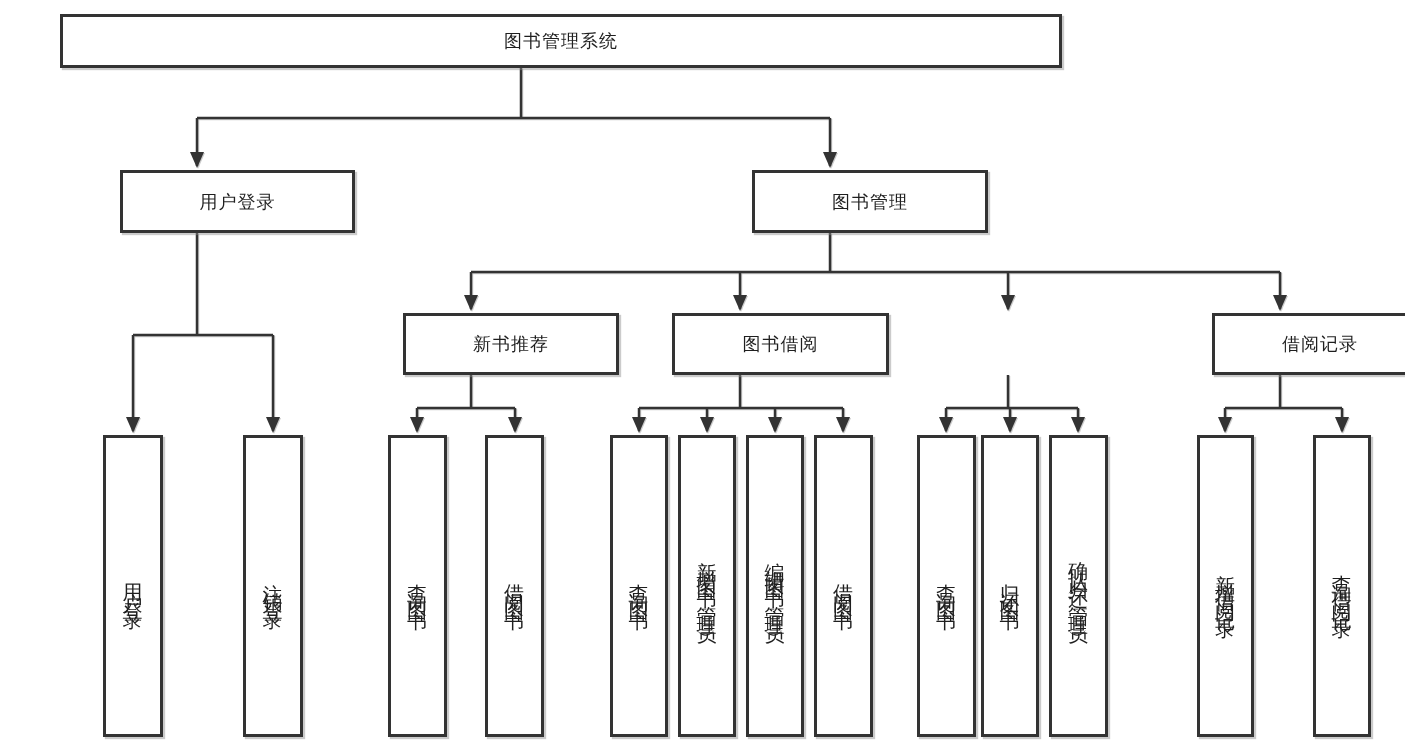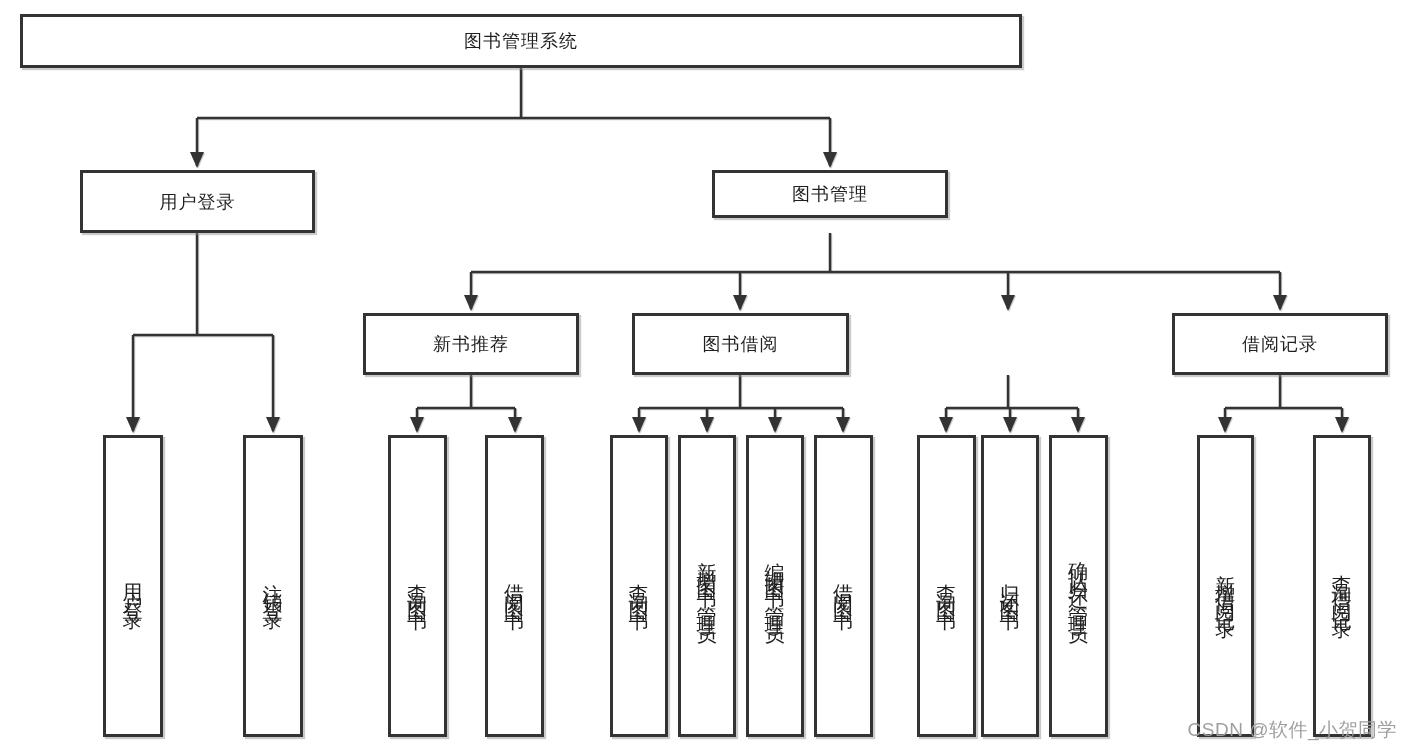--- a/index.html
+++ b/index.html
@@ -28,20 +28,21 @@
     color: #1f1f1f;
     display: flex;
     align-items: center;
     justify-content: center;
     box-shadow: 2px 2px 1px rgba(140,140,140,0.45);
   }
   .h-box {
     font-size: 18px;
     letter-spacing: 1px;
     white-space: nowrap;
+    margin-left: 40px;
   }
   .v-box {
     writing-mode: vertical-rl;
     font-size: 20px;
     letter-spacing: 9px;
     line-height: 1;
   }
   #watermark {
     position: absolute;
     right: 8px;
@@ -96,21 +97,21 @@
 
       <path d="M1280,375 V408 M1225,408 H1342"></path>
       <line x1="1225" y1="408" x2="1225" y2="431" marker-end="url(#arrow)"></line>
       <line x1="1342" y1="408" x2="1342" y2="431" marker-end="url(#arrow)"></line>
     </g>
   </svg>
 
   <div class="box h-box" style="left:20px; top:14px; width:1002px; height:54px;">图书管理系统</div>
 
   <div class="box h-box" style="left:80px; top:170px; width:235px; height:63px;">用户登录</div>
-  <div class="box h-box" style="left:712px; top:170px; width:236px; height:48px;">图书管理</div>
+  <div class="box h-box" style="left:712px; top:170px; width:236px; height:63px;">图书管理</div>
 
   <div class="box h-box" style="left:632px; top:313px; width:217px; height:62px;">图书借阅</div>
   <div class="box h-box" style="left:363px; top:313px; width:216px; height:62px;">新书推荐</div>
   <div class="box h-box" style="left:1172px; top:313px; width:216px; height:62px;">借阅记录</div>
 
   <div class="box v-box" style="left:103px; top:435px; width:60px; height:302px;">用户登录</div>
   <div class="box v-box" style="left:243px; top:435px; width:60px; height:302px;">注销登录</div>
 
   <div class="box v-box" style="left:388px; top:435px; width:59px; height:302px;">查询图书</div>
   <div class="box v-box" style="left:485px; top:435px; width:59px; height:302px;">借阅图书</div>
@@ -120,15 +121,14 @@
   <div class="box v-box" style="left:746px; top:435px; width:58px; height:302px;">编辑图书（管理员）</div>
   <div class="box v-box" style="left:814px; top:435px; width:59px; height:302px;">借阅图书</div>
 
   <div class="box v-box" style="left:917px; top:435px; width:59px; height:302px;">查询图书</div>
   <div class="box v-box" style="left:981px; top:435px; width:58px; height:302px;">归还图书</div>
   <div class="box v-box" style="left:1049px; top:435px; width:59px; height:302px;">确认归还（管理员）</div>
 
   <div class="box v-box" style="left:1197px; top:435px; width:57px; height:302px;">新增借阅记录</div>
   <div class="box v-box" style="left:1313px; top:435px; width:58px; height:302px;">查询借阅记录</div>
 
-  <div id="watermark">CSDN @软件_小贺同学</div>
 
 </div>
 
 </body></html>

